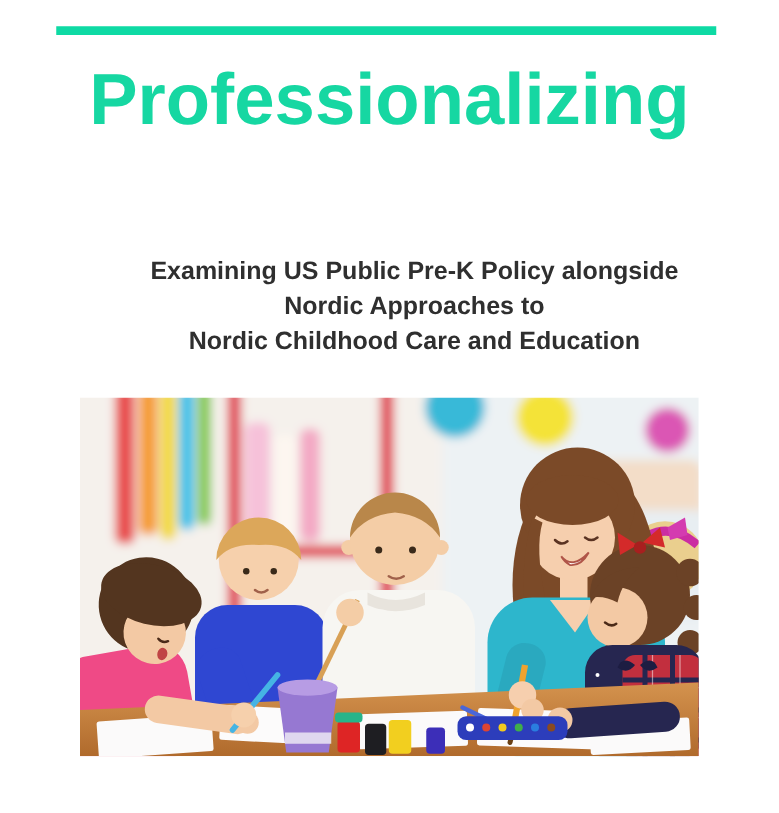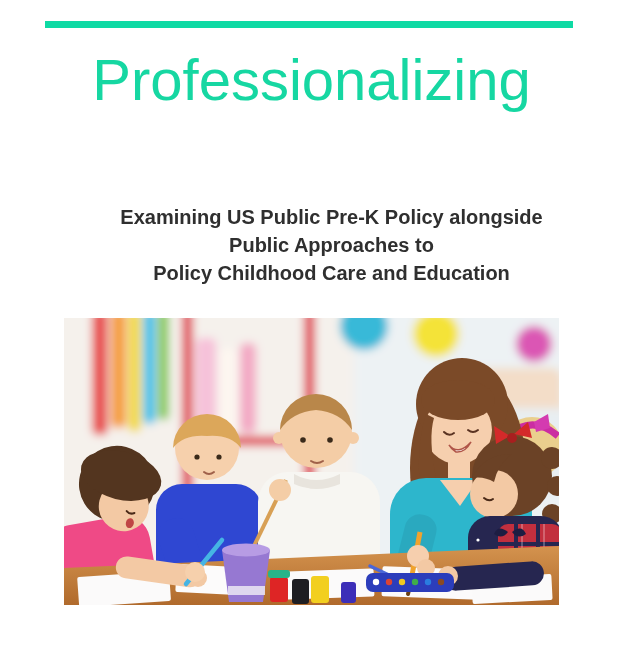--- a/index.html
+++ b/index.html
@@ -28,21 +28,21 @@
     background: var(--bar-color);
   }
   .title {
     position: absolute;
     top: 47px; left: 0;
     width: 100%;
     margin: 0;
     text-align: center;
     font-size: 58px;
     line-height: 66px;
-    font-weight: 400;
+    font-weight: 700;
     letter-spacing: 0px;
     color: var(--title-color);
   }
   .title span { display: block; }
   .subtitle {
     position: absolute;
     top: 203px; left: 0;
     width: 100%;
     margin: 0;
     text-align: center;
@@ -67,22 +67,22 @@
 <div class="page">
 
   <div class="top-bar"></div>
 
   <h1 class="title">
     <span>Professionalizing</span>
   </h1>
 
   <h2 class="subtitle">
     <span>Examining US Public Pre-K Policy alongside</span>
-    <span>Public Approaches to</span>
-    <span>Policy Childhood Care and Education</span>
+    <span>Nordic Approaches to</span>
+    <span>Nordic Childhood Care and Education</span>
   </h2>
 
   <div class="photo" role="img" aria-label="Teacher and five young children painting together at a classroom table with paint pots, a purple cup and a watercolor palette">
     <svg width="495" height="287" viewBox="0 0 495 287" xmlns="http://www.w3.org/2000/svg">
       <defs>
         <filter id="bgblur" x="-10%" y="-10%" width="120%" height="120%">
           <feGaussianBlur stdDeviation="4"></feGaussianBlur>
         </filter>
         <linearGradient id="tgrad" x1="0" y1="0" x2="0" y2="1">
           <stop offset="0" stop-color="#d4934e"></stop>

